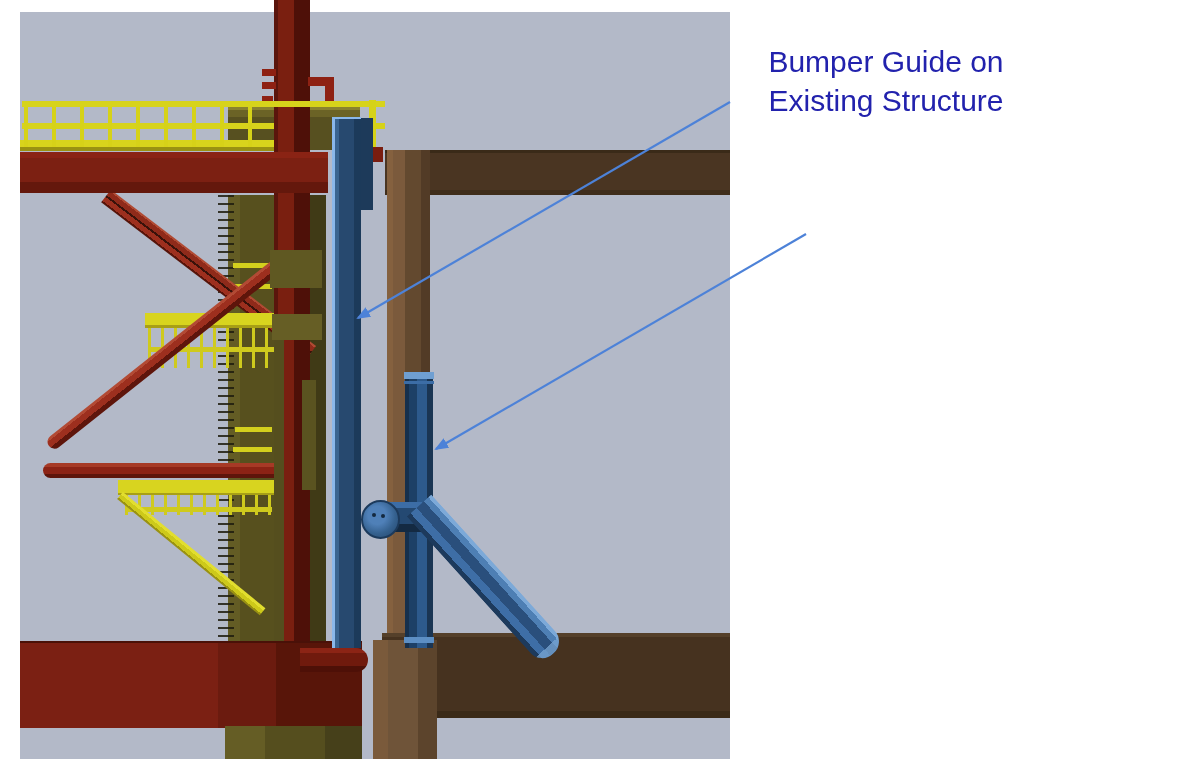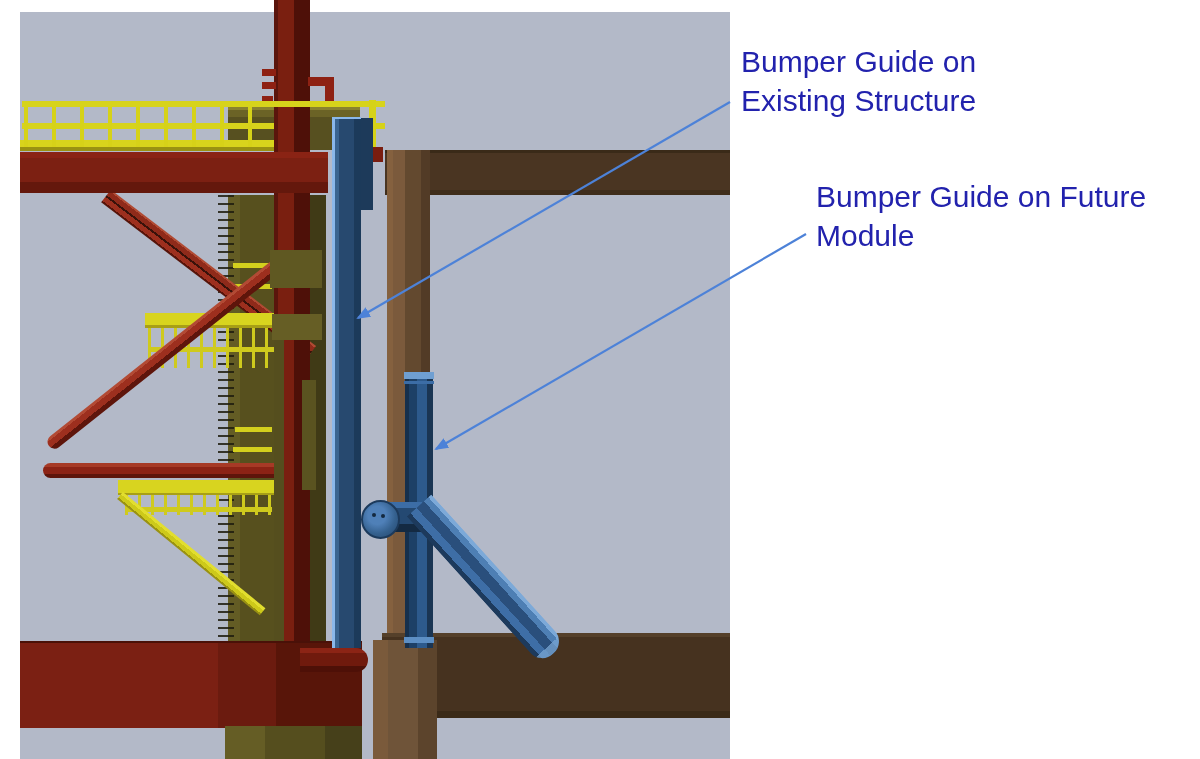--- a/index.html
+++ b/index.html
@@ -96,21 +96,21 @@
     background:radial-gradient(circle at 40% 38%,#4f80b8 0 30%,#35618f 60%,#23456b 100%);}
   #blue-circle::before,#blue-circle::after{content:"";position:absolute;width:4px;height:4px;border-radius:50%;background:#14293f;}
   #blue-circle::before{left:9px;top:11px;} #blue-circle::after{left:18px;top:12px;}
   #blue-diag{left:419px;top:489px;width:200px;height:33px;transform-origin:0 50%;transform:rotate(47.8deg);
     border-radius:0 16px 16px 0;
     background:linear-gradient(90deg,transparent 0 calc(100% - 9px),rgba(120,165,210,.75) calc(100% - 9px)),
                linear-gradient(180deg,#7ca9d8 0 4px,#4e7fb4 4px 10px,#2a4f7c 10px 20px,#3e6ea6 20px 28px,#1d3a5c 28px);}
   
   #leader-svg{left:0;top:0;width:1200px;height:759px;color:var(--leader-line);pointer-events:none;}
   .label{position:absolute;color:var(--annotation-text);font-size:30px;line-height:39px;}
-  #label-existing{left:741px;top:42px;width:290px;}
+  #label-existing{left:741px;top:42px;width:290px;text-align:center;}
   #label-future{left:816px;top:177px;width:385px;}
 </style>
 </head>
 <body>
 
 <div id="canvas">
 
   <div class="s" id="viewport"></div>
 
   <div class="s" id="olive-box-top"></div>
@@ -171,14 +171,13 @@
     <defs>
       <marker id="arrow" markerUnits="userSpaceOnUse" markerWidth="14" markerHeight="11" refX="12" refY="5.5" orient="auto">
         <path d="M0,0 L14,5.5 L0,11 Z" fill="currentColor"></path>
       </marker>
     </defs>
     <line x1="730" y1="102" x2="358" y2="318" stroke="currentColor" stroke-width="2.2" marker-end="url(#arrow)"></line>
     <line x1="806" y1="234" x2="436" y2="449" stroke="currentColor" stroke-width="2.2" marker-end="url(#arrow)"></line>
   </svg>
 
   <div class="label" id="label-existing">Bumper Guide on Existing Structure</div>
-  <div class="label" id="label-future">Bumper Guide on Future Module</div>
 </div>
 
 </body></html>

